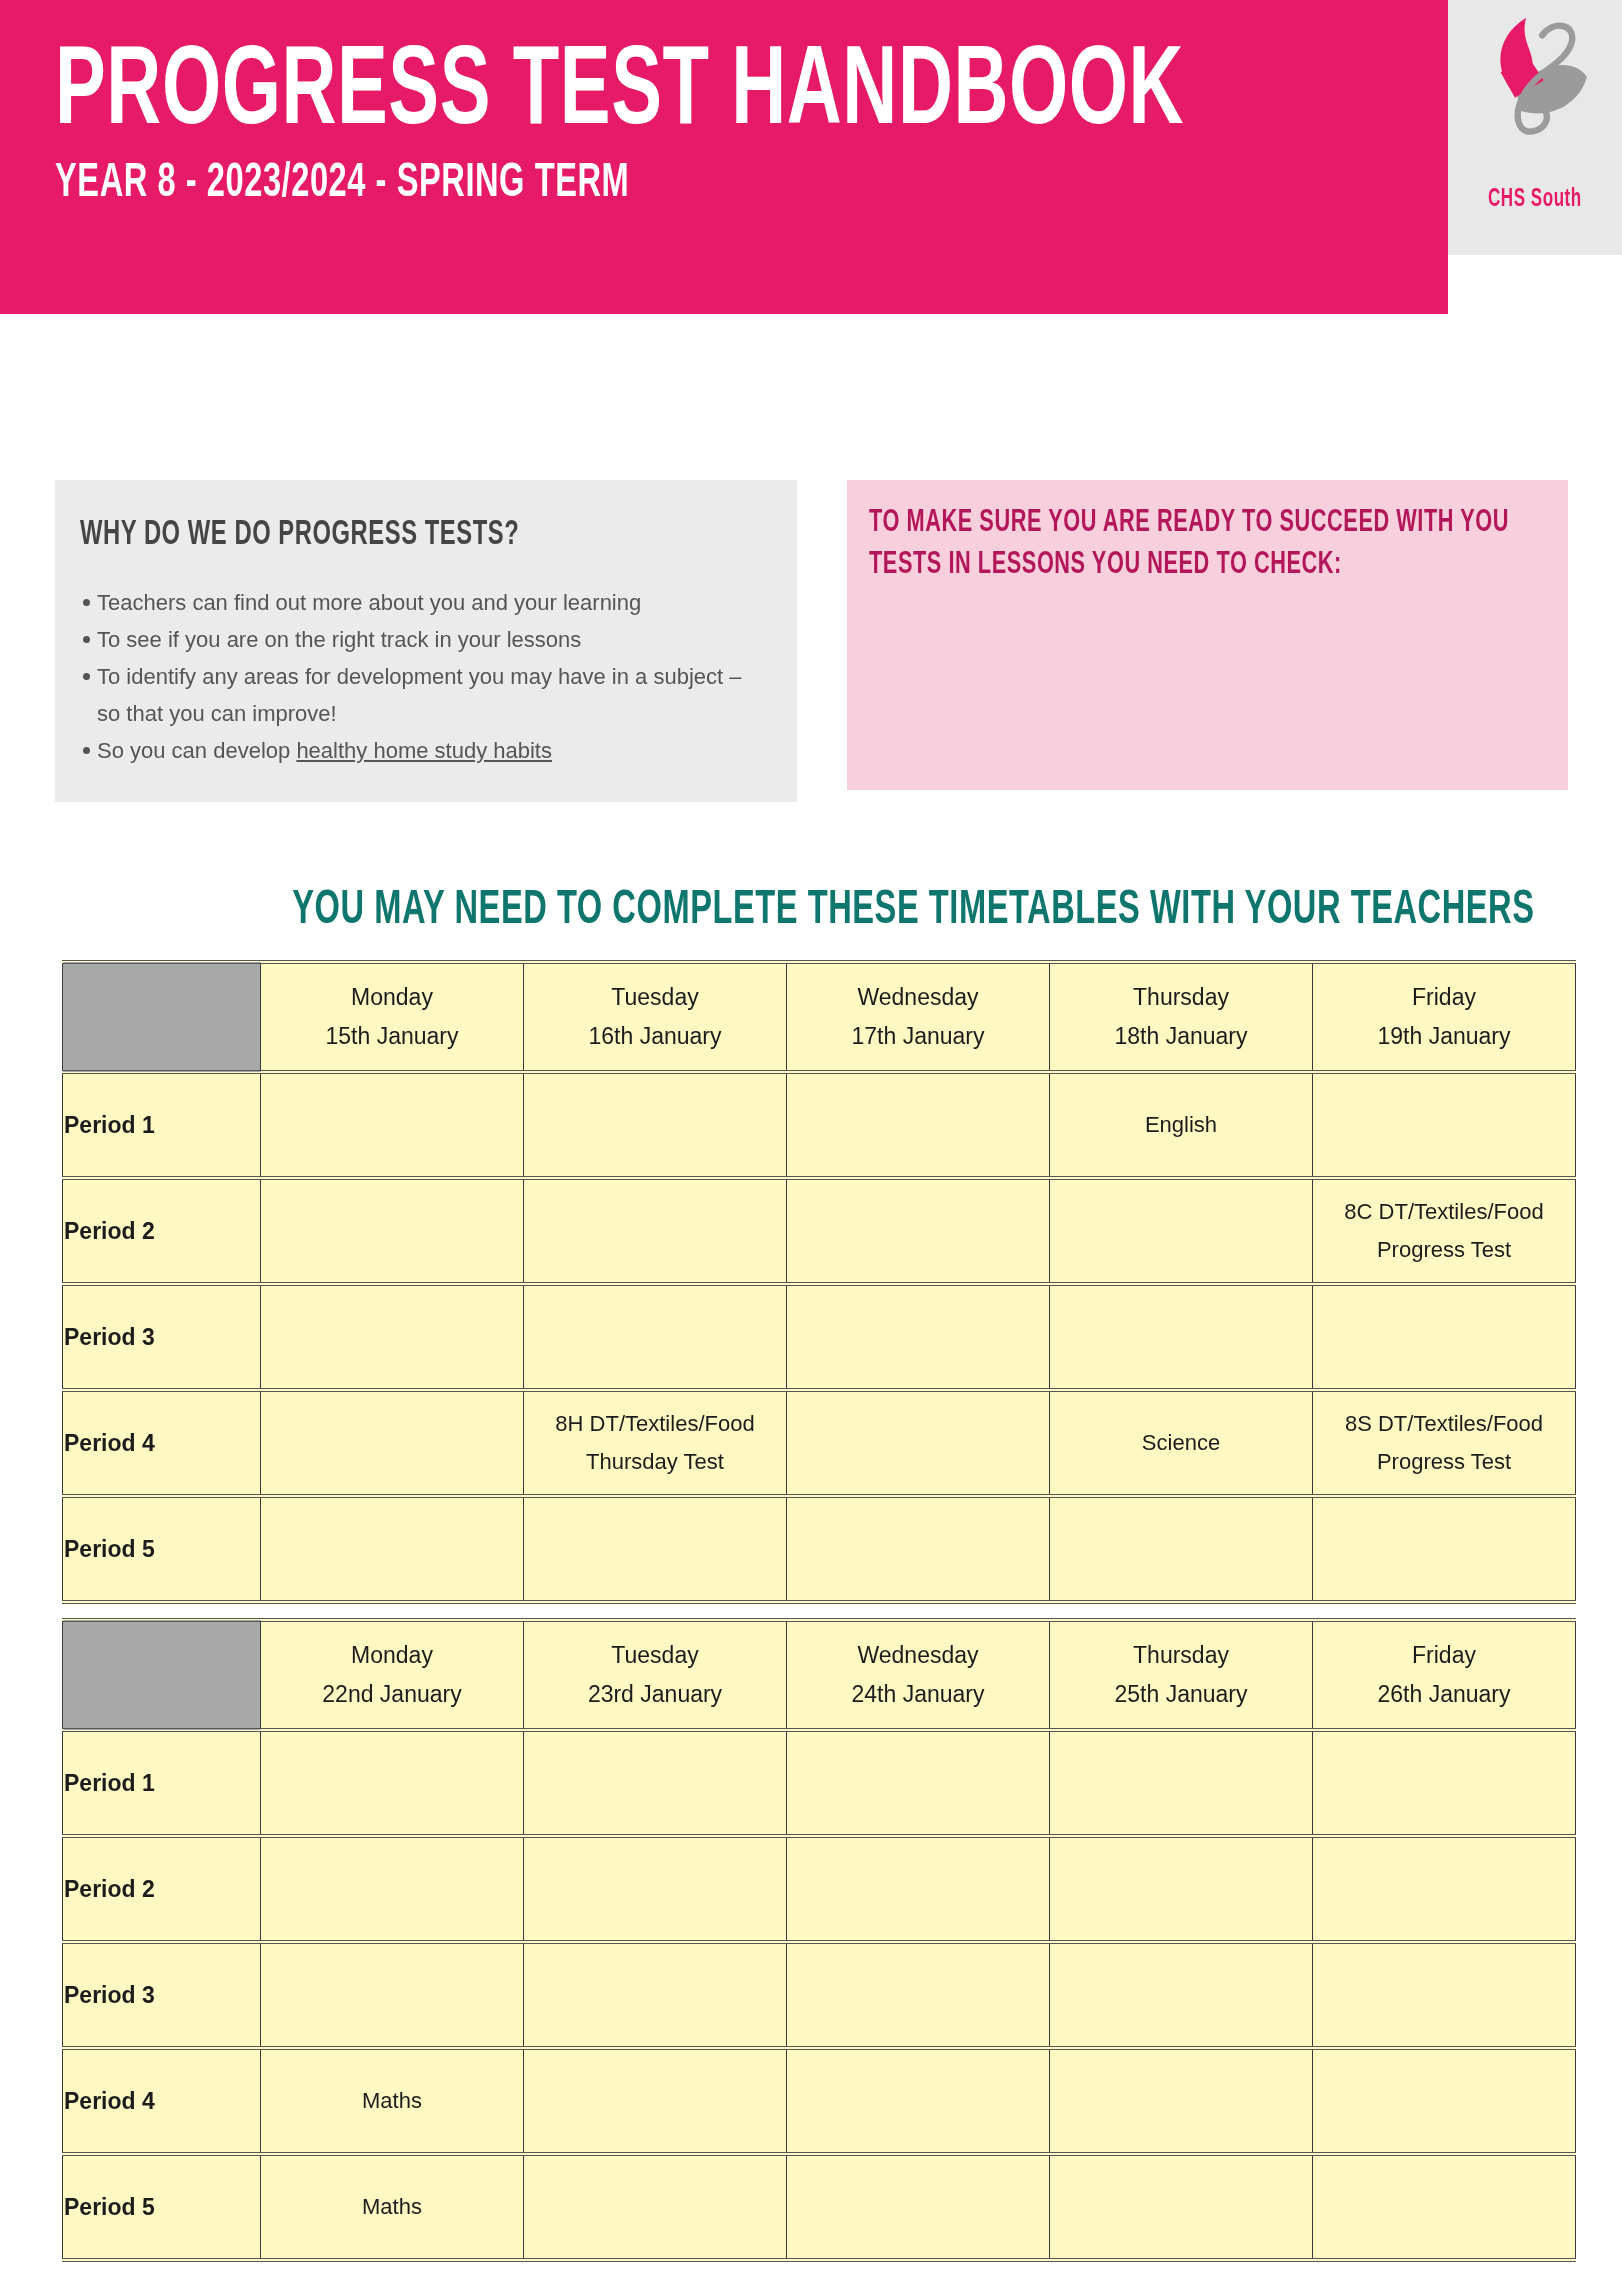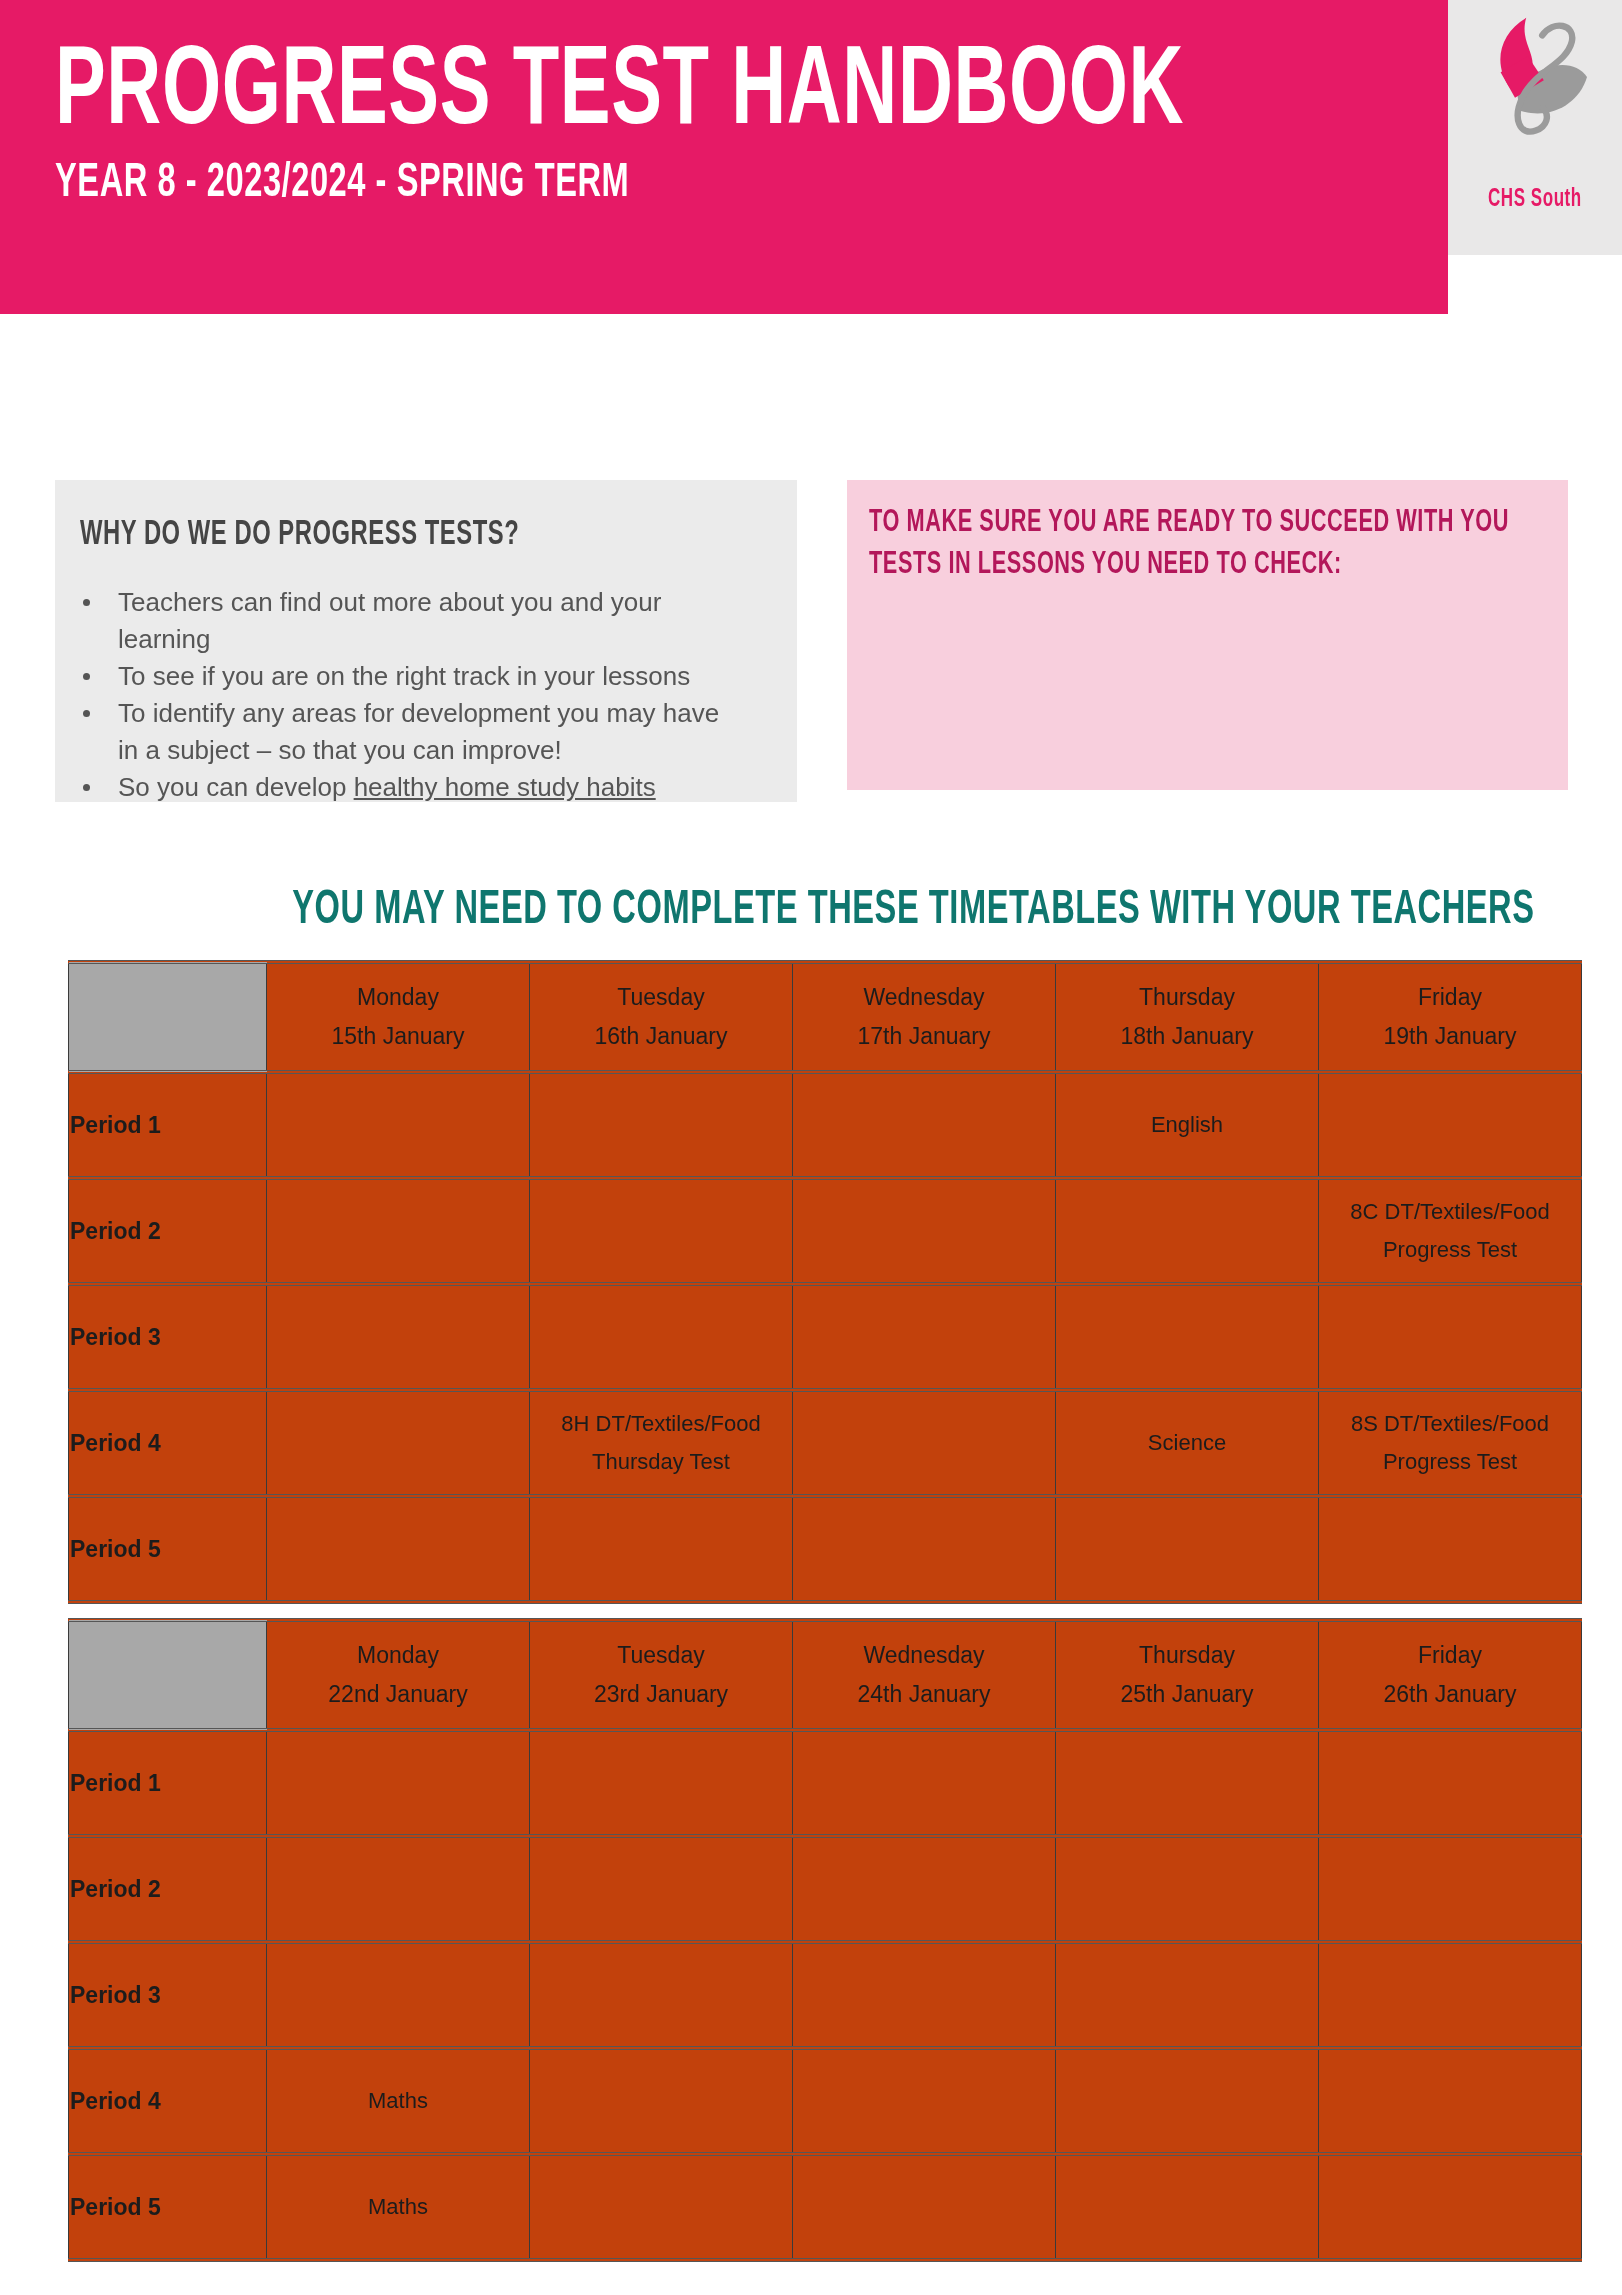--- a/index.html
+++ b/index.html
@@ -24,38 +24,38 @@
 
   
   .name-box { position:absolute; left:55px; top:303px; width:1513px; height:127px; background:#ebebeb; }
   .name-label { position:absolute; left:23px; top:12.3px; font-size:37px; font-weight:bold; color:#3f3f3f; }
 
   
   .why-box { position:absolute; left:55px; top:480px; width:742px; height:322px; background:#ebebeb; }
   .why-heading { position:absolute; left:24.5px; top:21.5px; font-size:35px; font-weight:bold; color:#454545;margin-top:10px; }
   .bullets { position:absolute; list-style:none; margin:0; padding:0; }
   .why-bullets { left:28px; top:104px; width:675px; }
-  .bullets li { display:flex; align-items:flex-start; gap:28px; font-size:26px; line-height:37px; }
+  .bullets li { display:flex; align-items:flex-start; gap:7px; font-size:22px; line-height:37px; }
   .why-bullets li { color:#555555; max-width:660px; }
   .dot { flex:0 0 auto; width:7px; height:7px; border-radius:50%; background:currentColor; margin-top:15.3px; }
   .ul-underline { text-decoration:underline; }
 
   .check-box { position:absolute; left:847px; top:480px; width:721px; height:310px; background:#f8cfdd; }
   .check-heading { position:absolute; left:21.5px; top:20px; font-size:32px; font-weight:bold; color:#b3175a; line-height:1.3; }
   .check-heading .wrapcond {
     display:inline-block; width:997px; transform:scaleX(0.68); transform-origin:left top; letter-spacing:0.8px;
   }
   .check-bullets { left:23px; top:137px; width:660px; }
   .check-bullets li { color:#c01a5e; line-height:40px; }
 
   
   .section-title { position:absolute; left:0; top:879px; width:1598px; text-align:center; color:#0f766e; font-size:48px; font-weight:bold; }
 
   
-  table.tt { position:absolute; left:68px; width:1513px; border-collapse:collapse; table-layout:fixed; background:#c2410c; }
+  table.tt { position:absolute; left:62px; width:1513px; border-collapse:collapse; table-layout:fixed; background:#fef9c3; }
   .tt1 { top:960px; }
   .tt2 { top:1618px; }
   .tt td { border-left:1.5px solid #3a3a3a; border-right:1.5px solid #3a3a3a; border-top:4.6px double #565656; border-bottom:4.6px double #565656; vertical-align:middle; }
   .tt tr.hdr td { height:104px; }
   .tt tr.body td { height:100px; }
   .corner { background:#a8a8a8; }
   .daycell { text-align:center; }
   .day-name, .day-date { font-size:23px; color:#1c1c1c; }
   .day-name { margin-bottom:12.3px; }
   .plabel { text-align:left; font-size:23px; color:#1c1c1c;font-weight:bold; }

